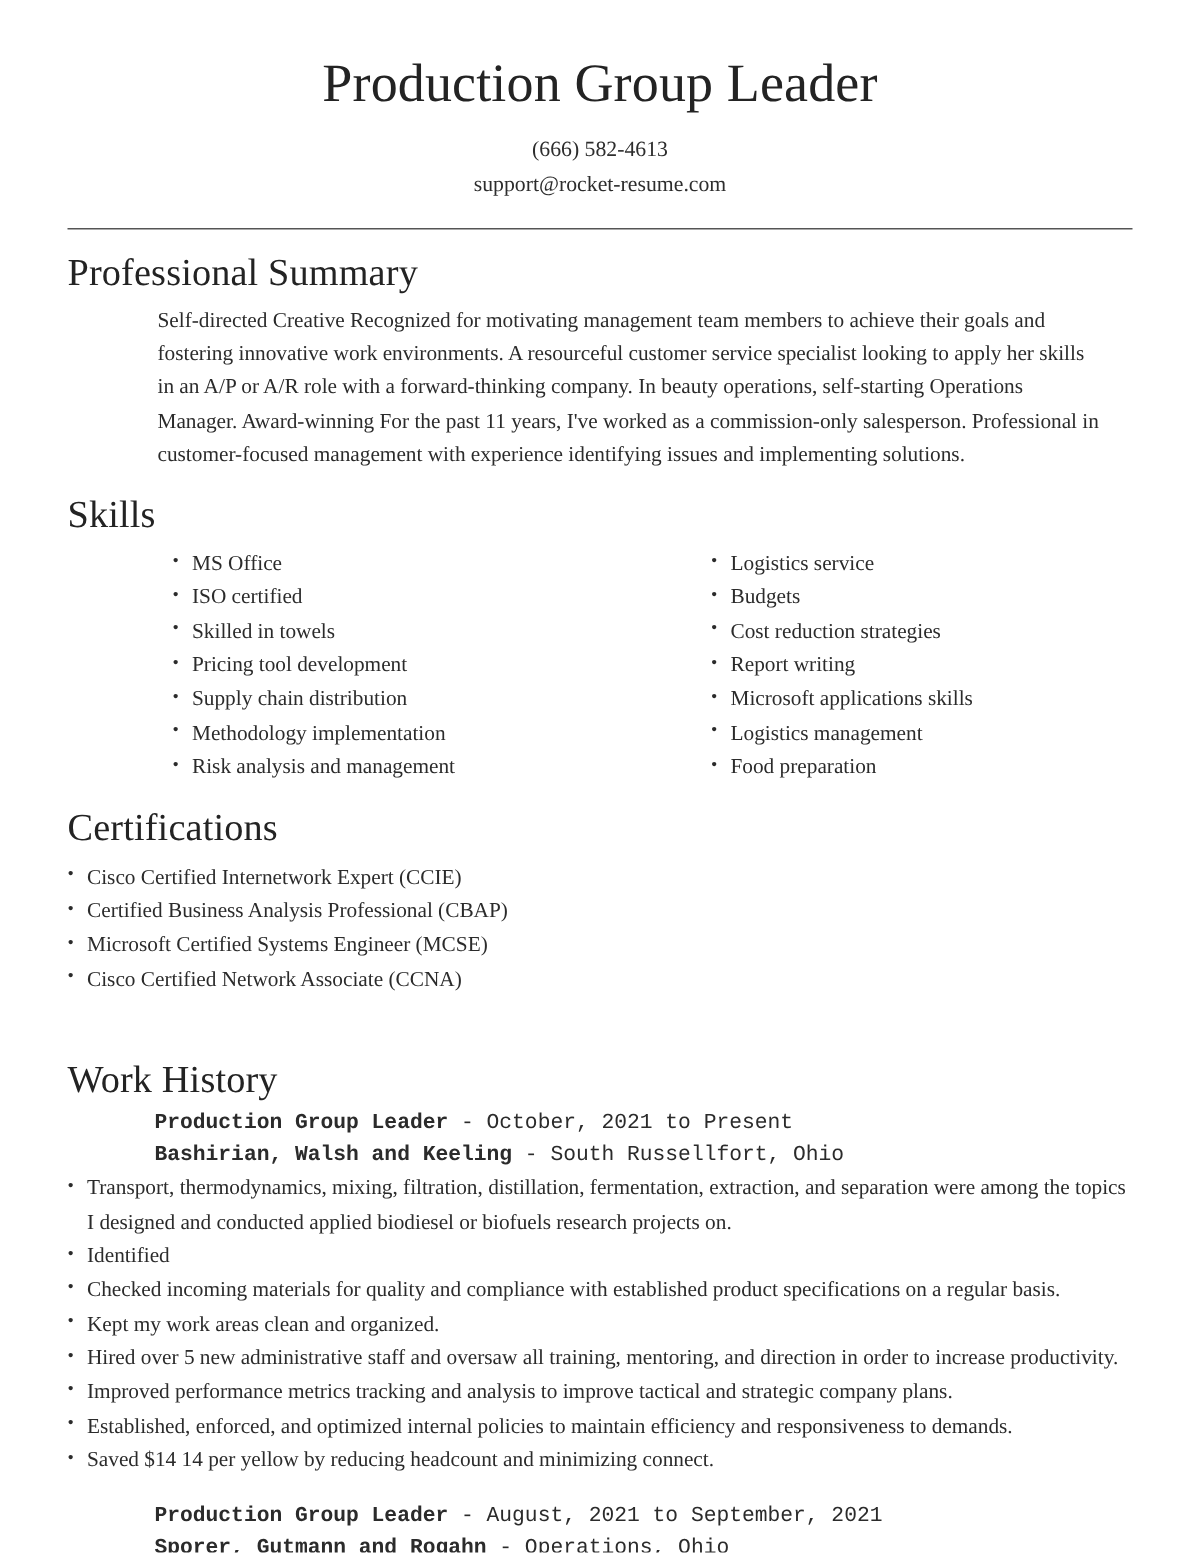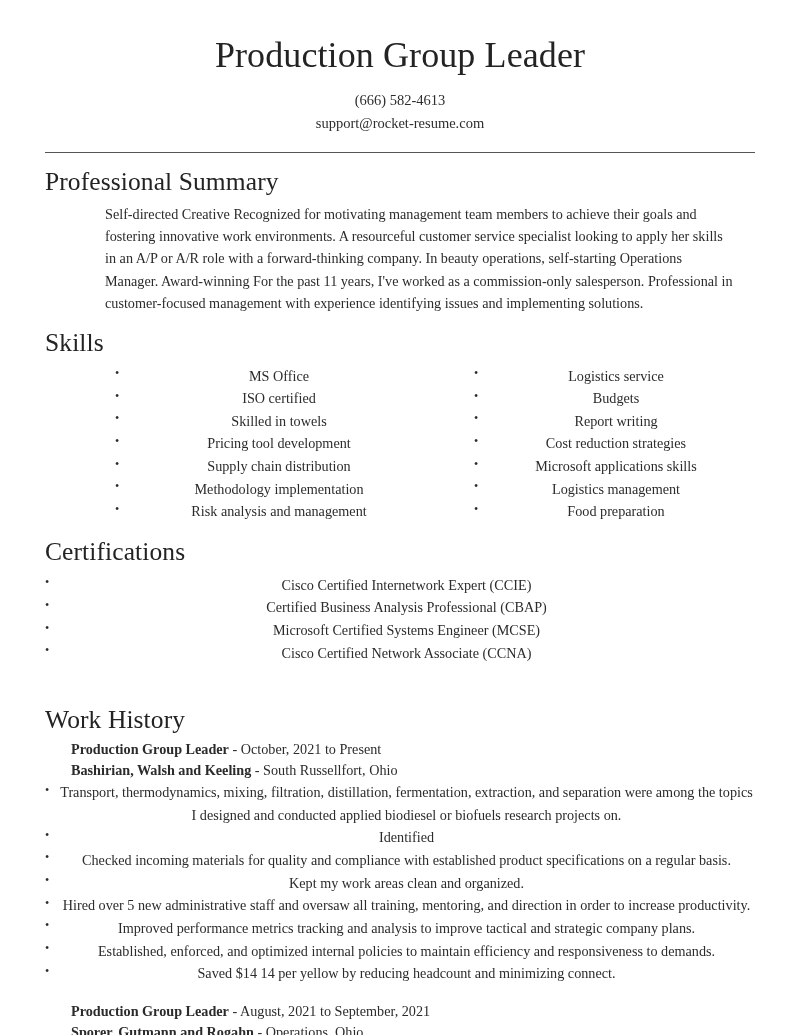--- a/index.html
+++ b/index.html
@@ -82,21 +82,20 @@
     padding: 0;
     list-style: none;
   }
   ul.bullets > li {
     position: relative;
     font-size: 14.2px;
     line-height: 1.56;
     padding-left: 13px;
     margin: 0 0 0.5px 0;
     color: #2b2b2b;
-    text-align: center;
   }
   ul.bullets > li::before {
     content: "\2022";
     position: absolute;
     left: 0;
     top: -0.5px;
     font-size: 12px;
     color: #2b2b2b;
   }
 
@@ -119,24 +118,25 @@
   }
 
   
   .job {
     margin-top: 4px;
   }
   .job + .job {
     margin-top: 17px;
   }
   .job-line {
-    margin-left: 26px;
+    margin-left: 58px;
     font-size: 14.2px;
     line-height: 1.48;
     color: #2b2b2b;
+    font-family: Liberation Mono, monospace;
   }
   .job-line .strong {
     font-weight: bold;
   }
   .job-bullets {
     margin-top: 7px;
     margin-left: 70px;
     padding-right: 8px;
   }
   .job-bullets > li {
@@ -169,22 +169,22 @@
           <li>ISO certified</li>
           <li>Skilled in towels</li>
           <li>Pricing tool development</li>
           <li>Supply chain distribution</li>
           <li>Methodology implementation</li>
           <li>Risk analysis and management</li>
         </ul>
       <ul class="bullets skills-col right">
           <li>Logistics service</li>
           <li>Budgets</li>
+          <li>Cost reduction strategies</li>
           <li>Report writing</li>
-          <li>Cost reduction strategies</li>
           <li>Microsoft applications skills</li>
           <li>Logistics management</li>
           <li>Food preparation</li>
         </ul>
     </div>
   </div>
 
   <div class="section">
     <h2 class="section-heading">Certifications</h2>
     <ul class="bullets certs-list">

